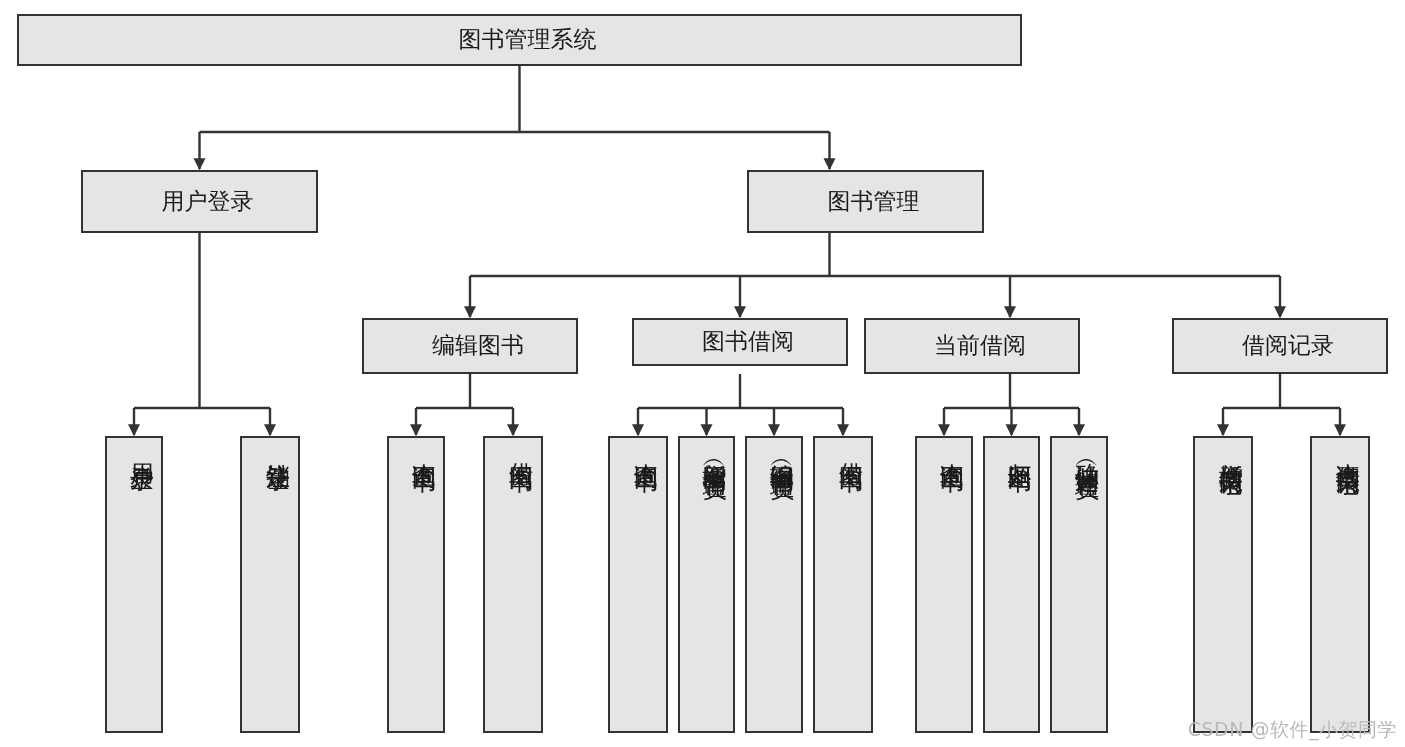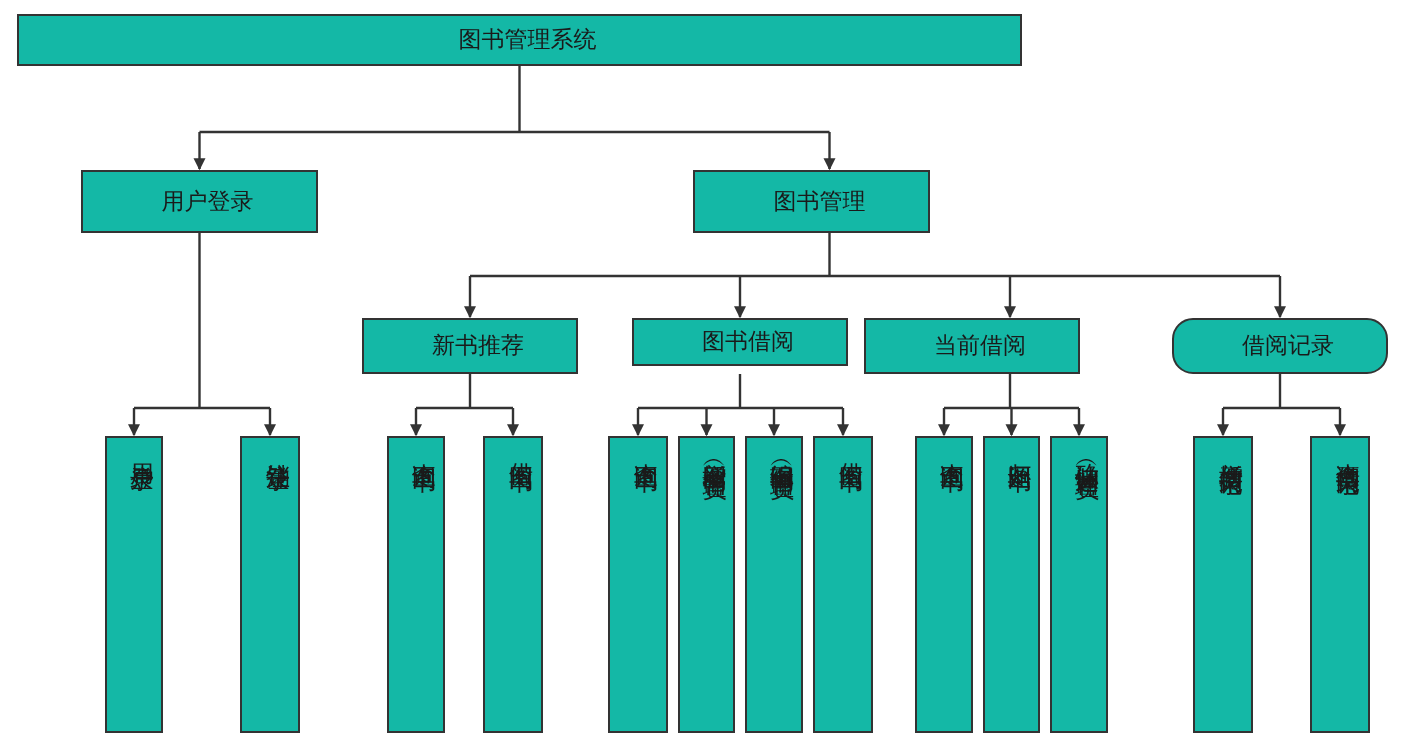--- a/index.html
+++ b/index.html
@@ -19,21 +19,21 @@
     position: absolute;
     left: 0;
     top: 0;
     width: 1405px;
     height: 747px;
     pointer-events: none;
   }
   .node {
     position: absolute;
     box-sizing: border-box;
-    background: #14b8a6;
+    background: #e5e5e5;
     border: 2px solid #333333;
     display: flex;
     align-items: center;
     justify-content: center;
     color: #1a1a1a;
     padding-left: 16px;
   }
   .node-label {
     display: block;
     text-align: center;
@@ -117,33 +117,33 @@
       </g>
   </svg>
 
   <div id="nodes-layer">
       <div class="node horiz" style="left: 17px; top: 14px; width: 1005px; height: 52px;">
         <span class="node-label">图书管理系统</span>
       </div>
       <div class="node horiz" style="left: 81px; top: 170px; width: 237px; height: 63px;">
         <span class="node-label">用户登录</span>
       </div>
-      <div class="node horiz" style="left: 693px; top: 170px; width: 237px; height: 63px;">
+      <div class="node horiz" style="left: 747px; top: 170px; width: 237px; height: 63px;">
         <span class="node-label">图书管理</span>
       </div>
       <div class="node horiz" style="left: 362px; top: 318px; width: 216px; height: 56px;">
-        <span class="node-label">新书推荐</span>
+        <span class="node-label">编辑图书</span>
       </div>
       <div class="node horiz" style="left: 632px; top: 318px; width: 216px; height: 48px;">
         <span class="node-label">图书借阅</span>
       </div>
       <div class="node horiz" style="left: 864px; top: 318px; width: 216px; height: 56px;">
         <span class="node-label">当前借阅</span>
       </div>
-      <div class="node horiz" style="left: 1172px; top: 318px; width: 216px; height: 56px; border-radius: 21px;">
+      <div class="node horiz" style="left: 1172px; top: 318px; width: 216px; height: 56px;">
         <span class="node-label">借阅记录</span>
       </div>
       <div class="node vert" style="left: 105px; top: 436px; width: 58px; height: 297px;">
         <span class="node-label">用户登录</span>
       </div>
       <div class="node vert" style="left: 240px; top: 436px; width: 60px; height: 297px;">
         <span class="node-label">注销登录</span>
       </div>
       <div class="node vert" style="left: 387px; top: 436px; width: 58px; height: 297px;">
         <span class="node-label">查询图书</span>
@@ -173,13 +173,14 @@
         <span class="node-label">确认归还（管理员）</span>
       </div>
       <div class="node vert" style="left: 1193px; top: 436px; width: 60px; height: 297px;">
         <span class="node-label">新增借阅记录</span>
       </div>
       <div class="node vert" style="left: 1310px; top: 436px; width: 60px; height: 297px;">
         <span class="node-label">查询借阅记录</span>
       </div>
     </div>
 
+  <div class="watermark">CSDN @软件_小贺同学</div>
 </div>
 
 </body></html>

